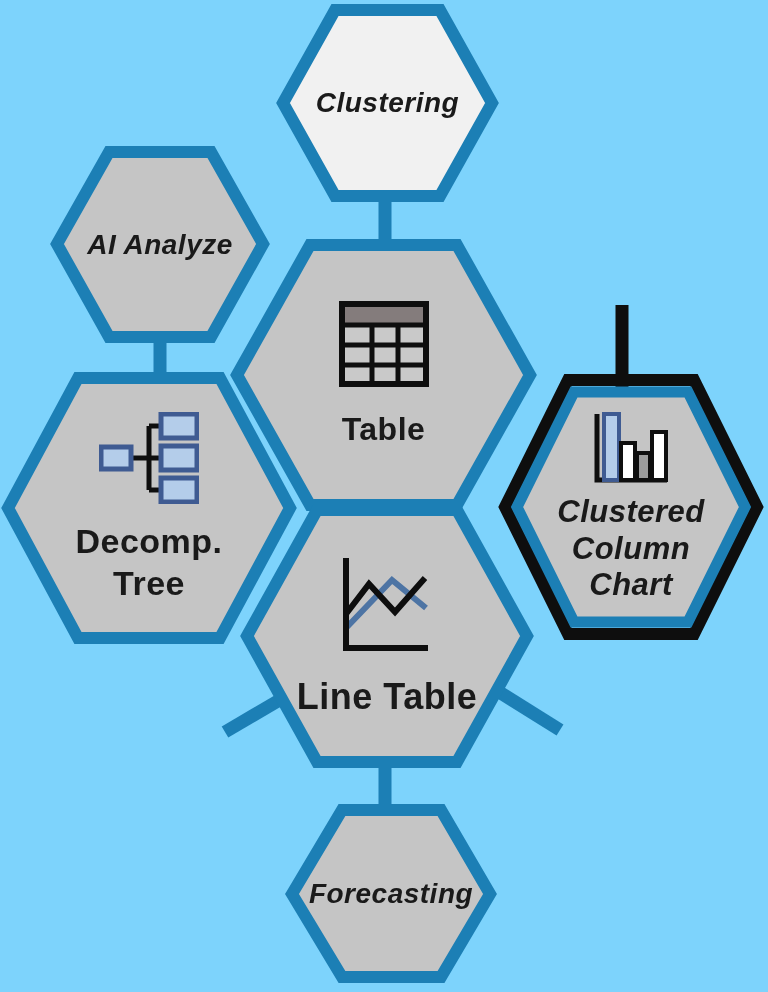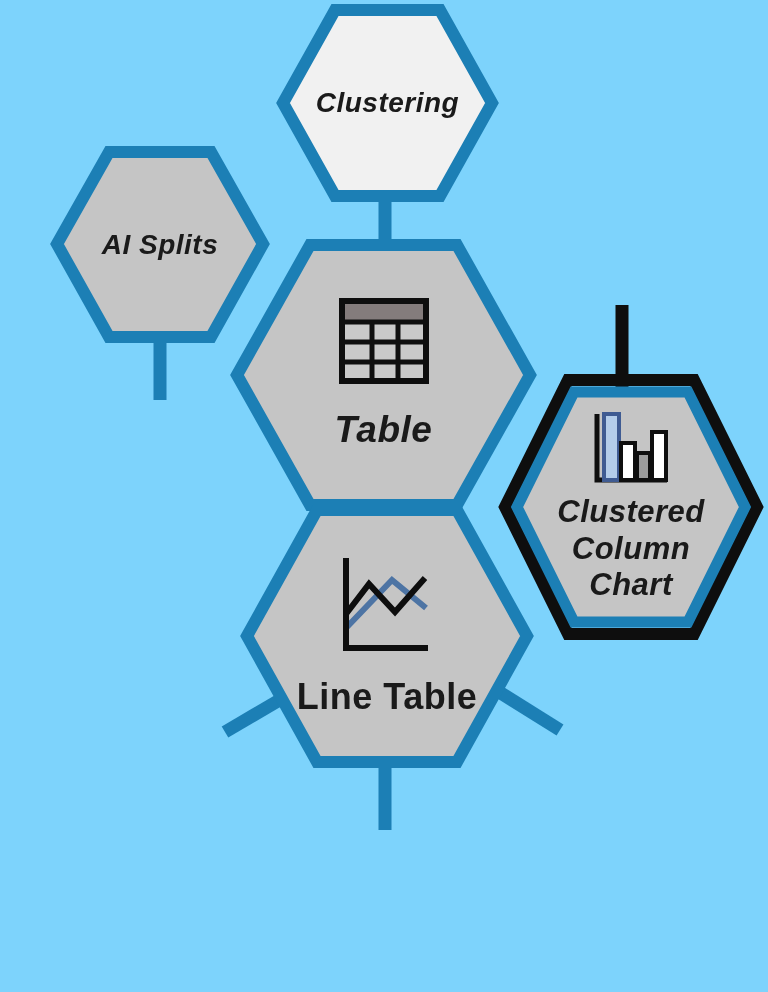--- a/index.html
+++ b/index.html
@@ -30,21 +30,21 @@
   .shape-inner{fill:var(--hex-fill,#c5c5c5);stroke:var(--accent-blue);stroke-width:11;stroke-linejoin:miter;}
   .hex-content{
     position:absolute;inset:0;display:flex;flex-direction:column;
     align-items:center;justify-content:center;text-align:center;
   }
   .hex-label{
     font-weight:bold;color:var(--text-black);white-space:pre-line;
     letter-spacing:0.5px;line-height:1.18;
   }
   .satellite .hex-label{font-style:italic;font-size:28px;}
-  .label-table{font-size:37px;font-style:italic;}
+  .label-table{font-size:32px;}
   .label-decomp{font-size:34px;line-height:1.25;}
   .label-clustered{font-size:31px;font-style:italic;}
   .label-line{font-size:36px;}
   .hex-icon{display:block;}
   .i-black{stroke:var(--outline-black);fill:none;}
   .i-blue-box{fill:var(--icon-blue-fill);stroke:var(--icon-blue-border);}
   .i-white-bar{fill:#ffffff;stroke:var(--outline-black);}
   .i-gray-bar{fill:var(--icon-gray-fill);stroke:var(--outline-black);}
   .i-header{fill:var(--table-header-fill);}
   .i-cellbg{fill:var(--table-cell-fill);stroke:var(--outline-black);}
@@ -72,21 +72,21 @@
     <div class="hex-content">
       <div class="hex-label">Clustering</div>
     </div>
   </div>
 
   <div class="hex satellite" style="left: 57px; top: 152px; width: 206px; height: 185px; --hex-fill: #c5c5c5;">
     <svg class="hex-svg" viewBox="0 0 206 185" preserveAspectRatio="none">
       <polygon class="shape-main" points="0,92 52,0 154,0 206,92 154,185 52,185"></polygon>
     </svg>
     <div class="hex-content">
-      <div class="hex-label">AI Splits</div>
+      <div class="hex-label">AI Analyze</div>
     </div>
   </div>
 
 
   <div class="hex primary" style="left: 237px; top: 245px; width: 293px; height: 260px; --hex-fill: #c5c5c5;">
     <svg class="hex-svg" viewBox="0 0 293 260" preserveAspectRatio="none">
       <polygon class="shape-main" points="0,130 73,0 220,0 293,130 220,260 73,260"></polygon>
     </svg>
     <div class="hex-content gap24">
       <svg class="hex-icon" width="90" height="86" viewBox="0 0 90 86">
@@ -95,20 +95,40 @@
         <line class="i-black" x1="3" y1="24" x2="87" y2="24" stroke-width="5"></line>
         <line class="i-black" x1="33" y1="24" x2="33" y2="83" stroke-width="5"></line>
         <line class="i-black" x1="59" y1="24" x2="59" y2="83" stroke-width="5"></line>
         <line class="i-black" x1="3" y1="44" x2="87" y2="44" stroke-width="5"></line>
         <line class="i-black" x1="3" y1="64" x2="87" y2="64" stroke-width="5"></line>
       </svg>
       <div class="hex-label label-table">Table</div>
     </div>
   </div>
 
+  <div class="hex primary" style="left: 8px; top: 378px; width: 282px; height: 260px; --hex-fill: #c5c5c5;">
+    <svg class="hex-svg" viewBox="0 0 282 260" preserveAspectRatio="none">
+      <polygon class="shape-main" points="0,130 70,0 212,0 282,130 212,260 70,260"></polygon>
+    </svg>
+    <div class="hex-content gap16">
+      <svg class="hex-icon" width="100" height="92" viewBox="0 0 100 92">
+        <line class="i-black" x1="50" y1="14" x2="50" y2="78" stroke-width="5"></line>
+        <line class="i-black" x1="50" y1="14" x2="62" y2="14" stroke-width="5"></line>
+        <line class="i-black" x1="50" y1="46" x2="62" y2="46" stroke-width="5"></line>
+        <line class="i-black" x1="50" y1="78" x2="62" y2="78" stroke-width="5"></line>
+        <line class="i-black" x1="32" y1="46" x2="50" y2="46" stroke-width="5"></line>
+        <rect class="i-blue-box" x="2" y="35" width="30" height="22" stroke-width="5"></rect>
+        <rect class="i-blue-box" x="62" y="2" width="36" height="24" stroke-width="5"></rect>
+        <rect class="i-blue-box" x="62" y="34" width="36" height="24" stroke-width="5"></rect>
+        <rect class="i-blue-box" x="62" y="66" width="36" height="24" stroke-width="5"></rect>
+      </svg>
+      <div class="hex-label label-decomp">Decomp.
+Tree</div>
+    </div>
+  </div>
 
   <div class="hex primary" style="left: 505px; top: 380px; width: 252px; height: 254px; --hex-fill: #c5c5c5;">
     <svg class="hex-svg" viewBox="0 0 252 254" preserveAspectRatio="none">
       <polygon class="shape-outer" points="0,127 63,0 189,0 252,127 189,254 63,254" stroke-width="13"></polygon>
       <polygon class="shape-inner" points="12,127 69,12 183,12 240,127 183,242 69,242"></polygon>
     </svg>
     <div class="hex-content gap8">
       <svg class="hex-icon" width="80" height="76" viewBox="0 0 80 76">
         <polyline class="i-black" points="6,4 6,70 76,70" stroke-width="5"></polyline>
         <rect class="i-blue-box" x="13" y="4" width="15" height="66" stroke-width="4"></rect>
@@ -130,15 +150,23 @@
       <svg class="hex-icon" width="90" height="100" viewBox="0 0 90 100">
         <polyline class="i-blue-line" points="4,74 50,26 84,54" stroke-width="6"></polyline>
         <polyline class="i-black" points="4,60 27,30 53,58 83,24" stroke-width="6"></polyline>
         <polyline class="i-black" points="4,4 4,94 86,94" stroke-width="6"></polyline>
       </svg>
       <div class="hex-label label-line">Line Table</div>
     </div>
   </div>
 
 
+  <div class="hex satellite" style="left: 292px; top: 810px; width: 198px; height: 167px; --hex-fill: #c5c5c5;">
+    <svg class="hex-svg" viewBox="0 0 198 167" preserveAspectRatio="none">
+      <polygon class="shape-main" points="0,84 50,0 149,0 198,84 149,167 50,167"></polygon>
+    </svg>
+    <div class="hex-content">
+      <div class="hex-label">Forecasting</div>
+    </div>
+  </div>
 
 
 </div>
 
 </body></html>

